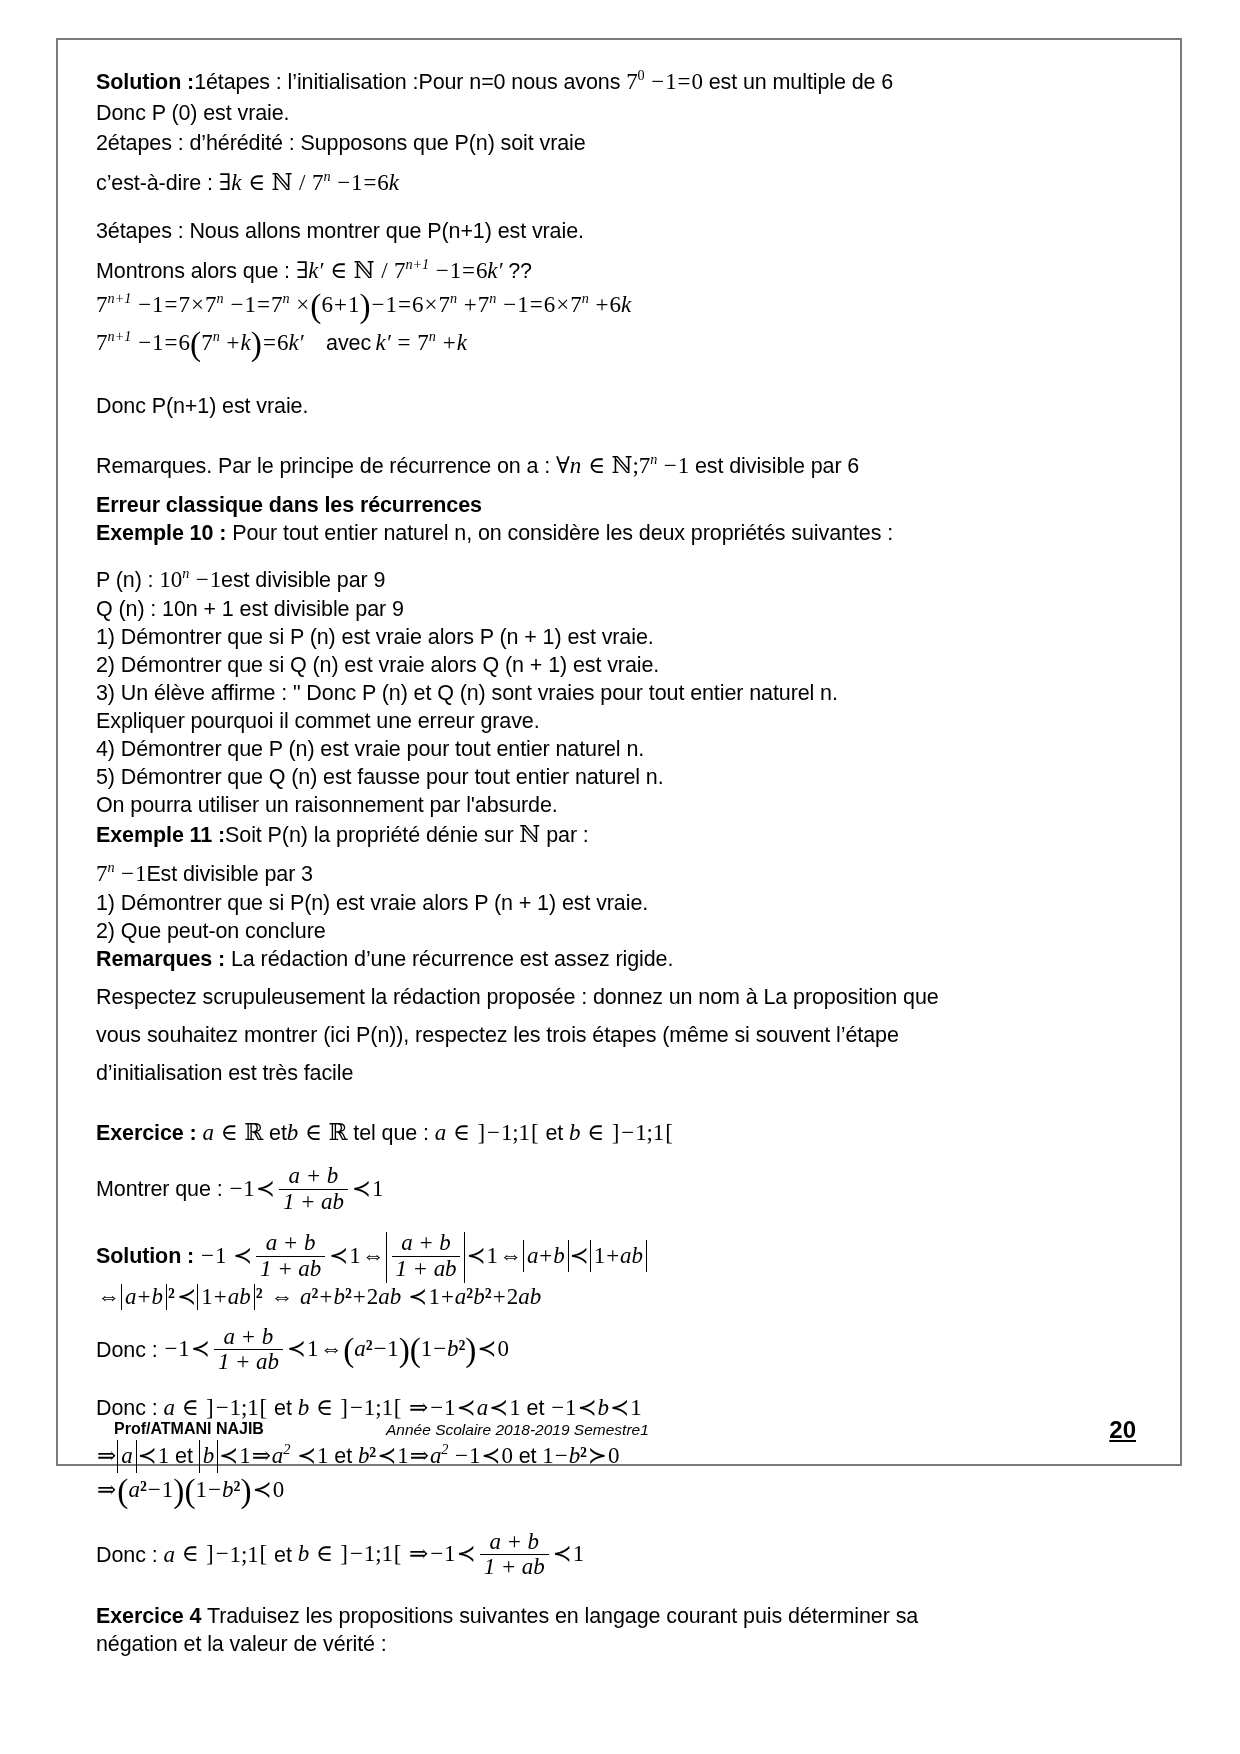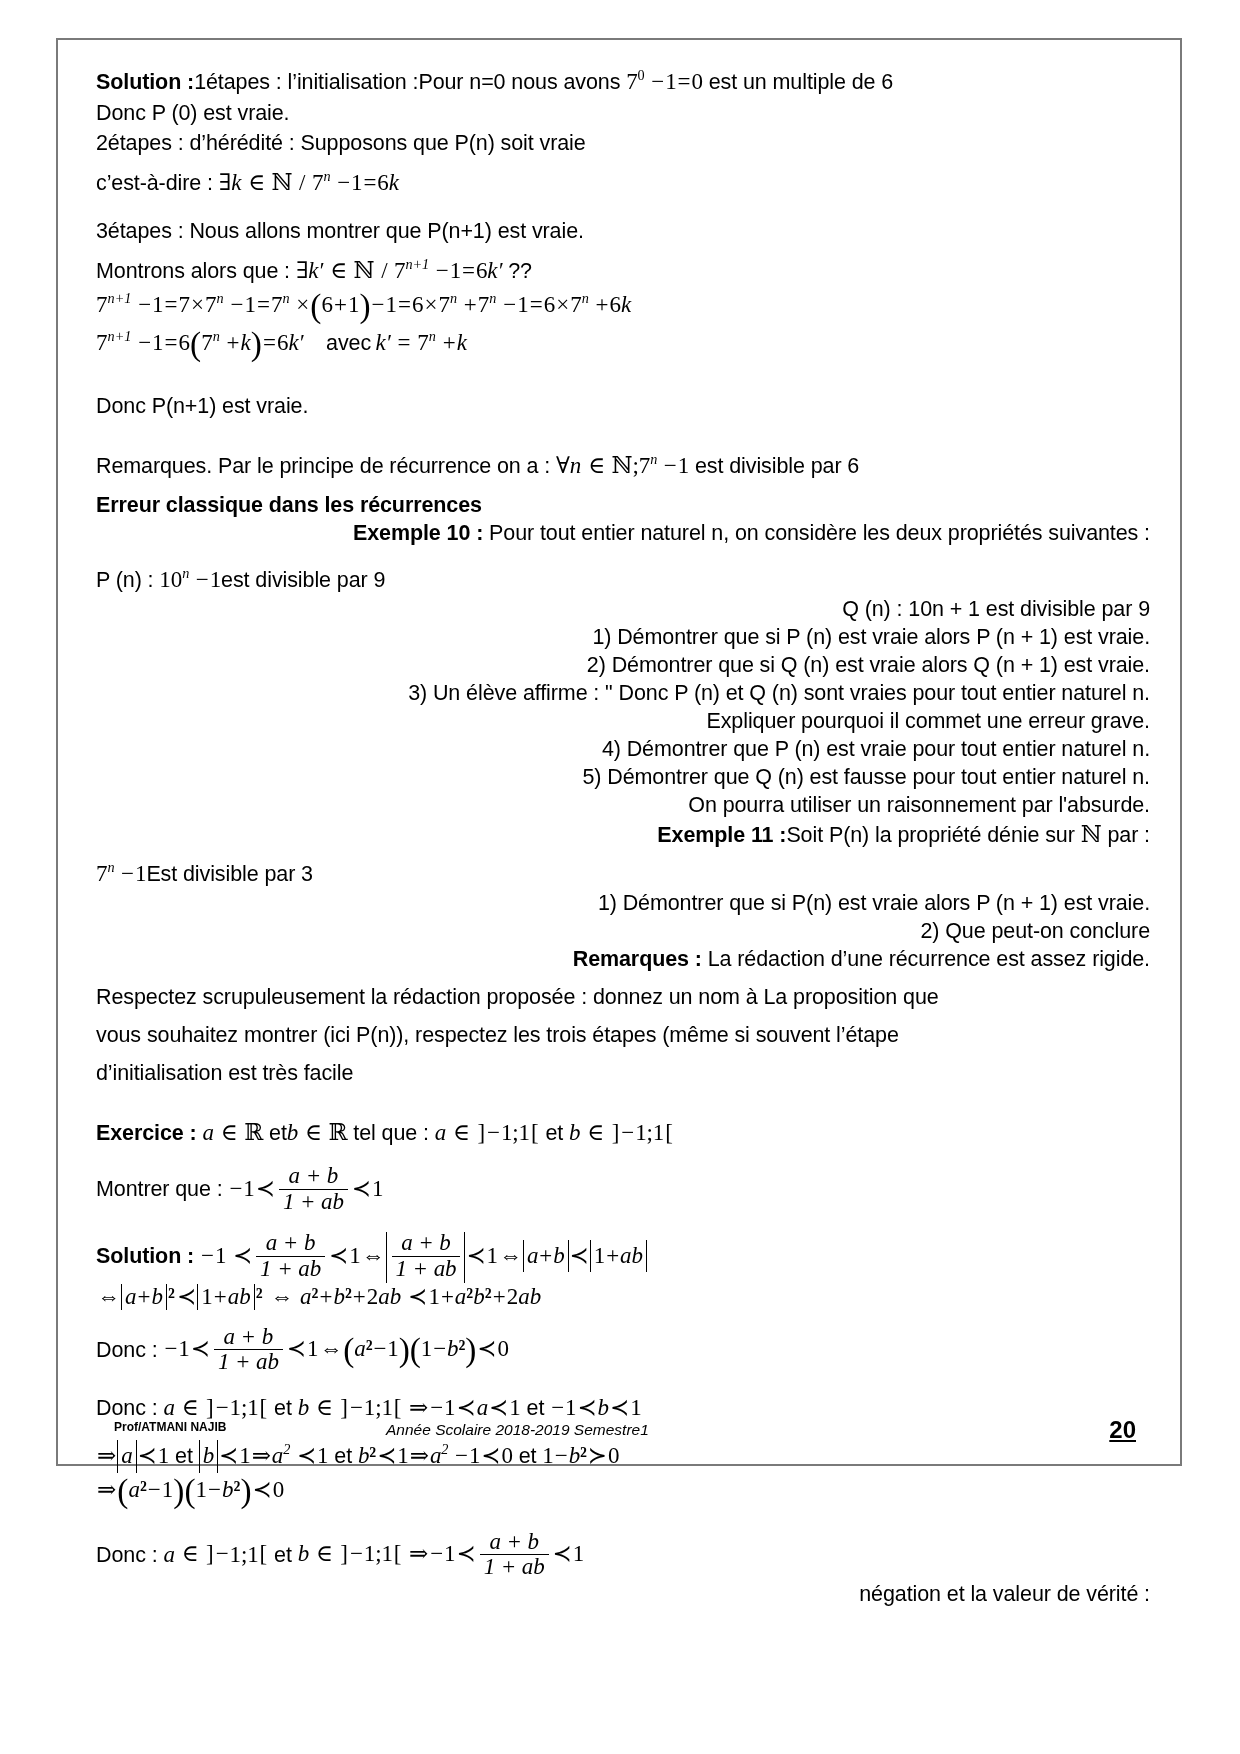--- a/index.html
+++ b/index.html
@@ -32,21 +32,21 @@
     right: 30px;
     bottom: 0;
   }
   
   .ln {
     font-size: 21.5px;
     line-height: 1.40;
     white-space: nowrap;
     letter-spacing: -0.1px;
   }
-  .tight { line-height: 1.30; text-align: right; }
+  .tight { line-height: 1.30; }
   b, .bold { font-weight: bold; }
   .sp-top-4 { margin-top: 16px; }
   .sp-top-8 { margin-top: 8px; }
   .sp-top-12 { margin-top: 28px; }
   .sp-top-16 { margin-top: 16px; }
   .sp-top-20 { margin-top: 20px; }
 
   
   .m {
     font-family: "Liberation Serif", "DejaVu Serif", serif;
@@ -108,21 +108,21 @@
     position: absolute;
     left: 38px;
     right: 30px;
     bottom: 18px;
     height: 30px;
   }
   .footer-prof {
     position: absolute;
     left: 18px;
     top: 4px;
-    font-size: 12px;
+    font-size: 16px;
     font-weight: bold;
     font-family: "Liberation Sans", sans-serif;
   }
   .footer-year {
     position: absolute;
     left: 290px;
     top: 5px;
     font-size: 15.5px;
     font-style: italic;
     font-family: "Liberation Sans", sans-serif;
@@ -279,20 +279,24 @@
       <span class="m"><span class="op">⇒</span><span class="big">(</span><span class="v">a</span><b>²</b><span class="op">−</span>1<span class="big">)</span><span class="big">(</span>1<span class="op">−</span><span class="v">b</span><b>²</b><span class="big">)</span><span class="op">≺</span>0</span>
     </div>
 
     <div class="ln sp-top-20">
       <span>Donc :</span>
       <span class="m"><span class="v">a</span> <span class="op">∈</span> <span class="op">]</span><span class="op">−</span>1;1<span class="op">[</span></span>
       <span>et</span>
       <span class="m"><span class="v">b</span> <span class="op">∈</span> <span class="op">]</span><span class="op">−</span>1;1<span class="op">[</span> <span class="op">⇒</span><span class="op">−</span>1<span class="op">≺</span><span class="frac"><span class="num">a + b</span><span class="den">1 + ab</span></span><span class="op">≺</span>1</span>
     </div>
 
+    <div class="ln sp-top-20">
+      <b>Exercice 4</b>
+      <span>Traduisez les propositions suivantes en langage courant puis déterminer sa</span>
+    </div>
     <div class="ln tight">négation et la valeur de vérité :</div>
 
   </div>
 
   <div class="footer">
     <span class="footer-prof">Prof/ATMANI NAJIB</span>
     <span class="footer-year">Année Scolaire 2018-2019   Semestre1</span>
     <span class="footer-page">20</span>
   </div>
 </div>

